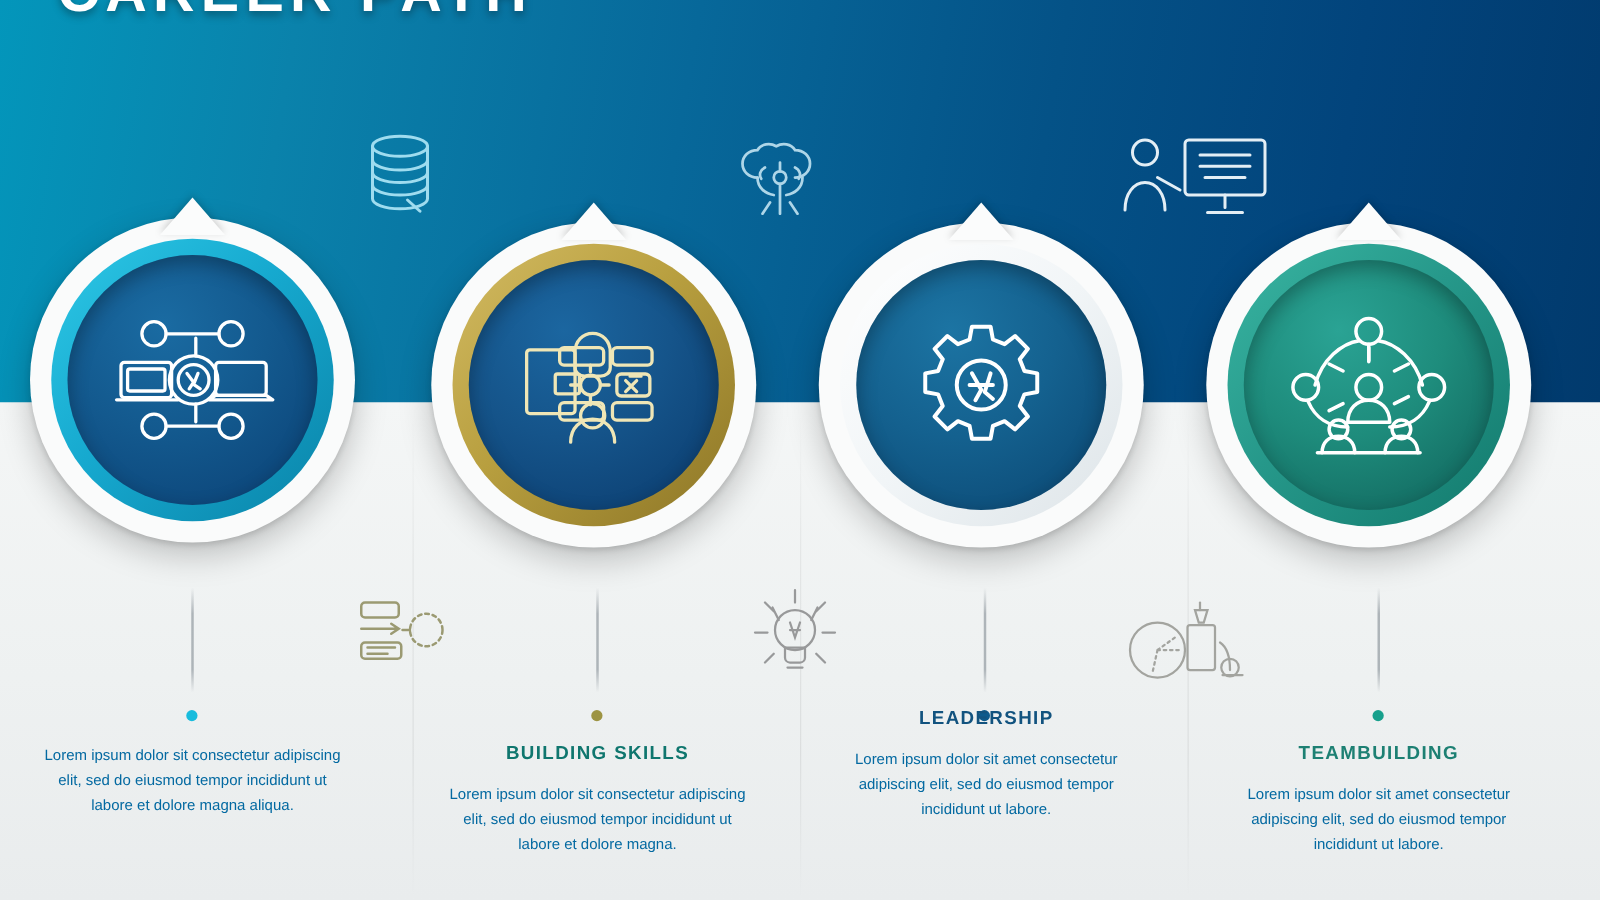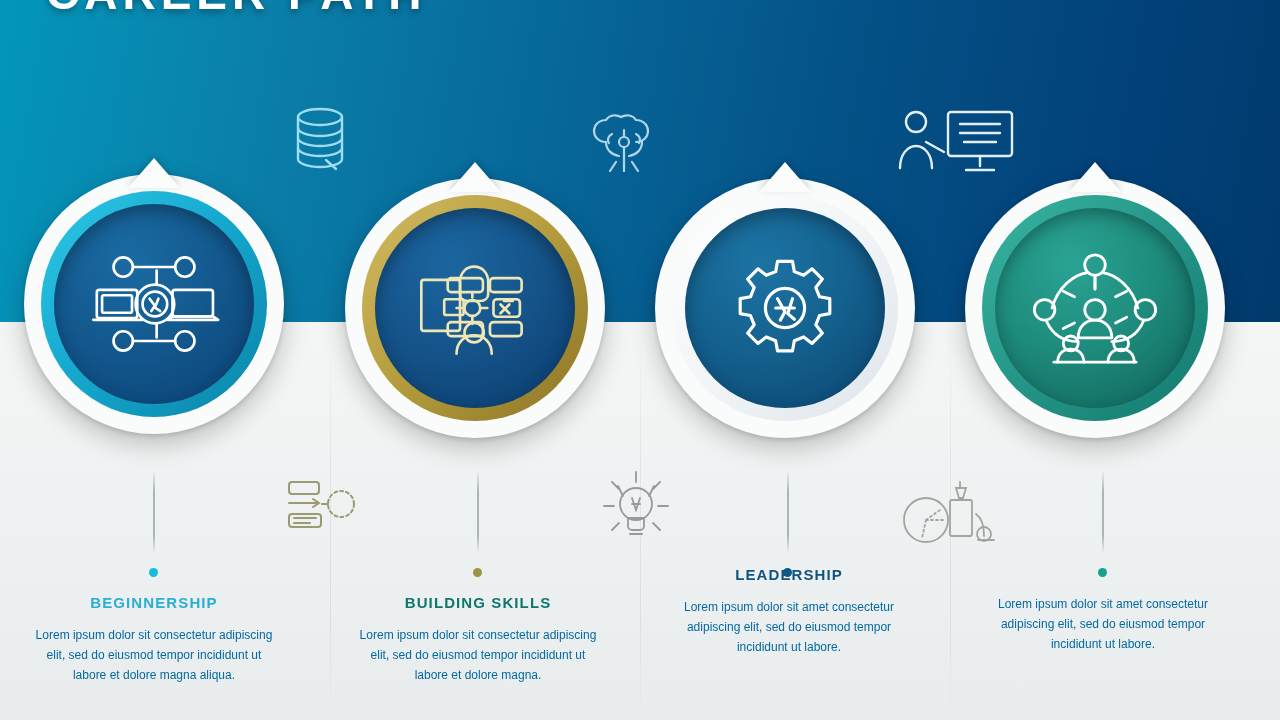--- a/index.html
+++ b/index.html
@@ -177,21 +177,20 @@
       <path d="M90 78h58l-6-4H96z"></path>
       <circle cx="76" cy="60" r="22"></circle>
       <circle cx="76" cy="60" r="14"></circle>
       <path d="M70 54l6 8-4 6M80 54l-4 10 6 4"></path>
     </svg>
   </div>
 </div>
 <div class="connector" style="left:153px;top:470px;height:84px"></div>
 <div class="dot" style="left:149px;top:568px;background:#18bcdd"></div>
 <div class="label-col" style="left:29px;top:594px">
-  <div class="heading" style="color:#2aaed4">BEGINNERSHIP</div>
   <div class="body">Lorem ipsum dolor sit consectetur adipiscing elit, sed do eiusmod tempor incididunt ut labore et dolore magna aliqua.</div>
 </div>
 
 <div class="node" id="node-2" style="left:345px;top:178px">
   <div class="notch"></div>
   <div class="white-ring"></div>
   <div class="color-ring" style="background:linear-gradient(135deg,#d3bb63 0%,#b89f3f 45%,#8c7526 100%)"></div>
   <div class="inner" style="background:radial-gradient(circle at 38% 28%,#1b66a0 0%,#15548a 45%,#0a3a6c 100%)">
     <svg viewBox="0 0 150 120" fill="none" stroke="#efe6b6" stroke-width="3" stroke-linecap="round" stroke-linejoin="round">
       <rect x="14" y="28" width="44" height="58" rx="3"></rect>
@@ -255,14 +254,15 @@
       <path d="M30 118c0-9 6-14 14-14s14 5 14 14"></path>
       <circle cx="98" cy="98" r="8"></circle>
       <path d="M84 118c0-9 6-14 14-14s14 5 14 14"></path>
       <path d="M26 118h88"></path>
     </svg>
   </div>
 </div>
 <div class="connector" style="left:1102px;top:470px;height:84px"></div>
 <div class="dot" style="left:1098px;top:568px;background:#17a08c"></div>
 <div class="label-col" style="left:978px;top:594px">
+  <div class="heading" style="color:#1d8073">TEAMBUILDING</div>
   <div class="body">Lorem ipsum dolor sit amet consectetur adipiscing elit, sed do eiusmod tempor incididunt ut labore.</div>
 </div>
 
 </body></html>

